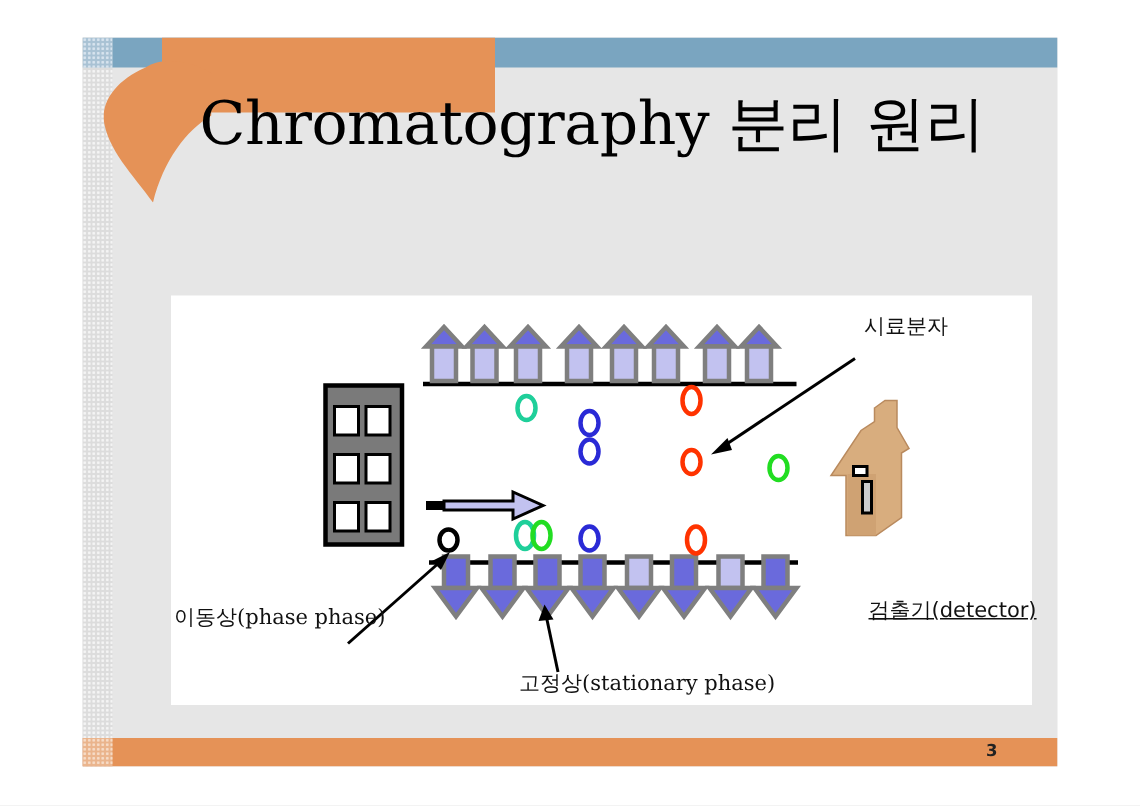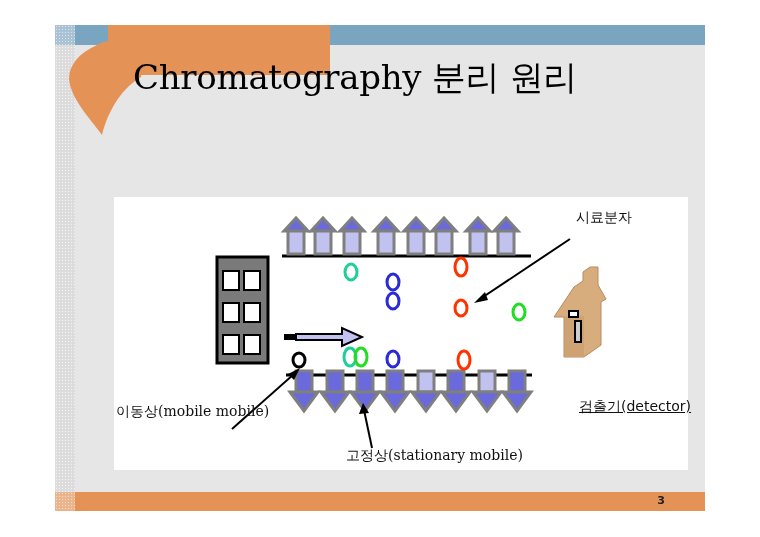--- a/index.html
+++ b/index.html
@@ -5,21 +5,21 @@
   html, body { margin:0; padding:0; }
   body { width:760px; height:537px; background:#ffffff; position:relative; overflow:hidden; font-family:"DejaVu Sans", sans-serif; }
   .slide { position:absolute; left:55px; top:25px; width:650px; height:486px; background:#e6e6e6; overflow:hidden; }
   .dots-left { position:absolute; left:0; top:0; width:20px; height:486px;
     background-image: radial-gradient(#f4f4f4 0.8px, transparent 1px); background-size:3px 3px; background-color:#dcdcdc; }
   .dots-top { position:absolute; left:0; top:0; width:20px; height:20px; background-color:#a9c2d4;
     background-image: radial-gradient(#d8e4ee 0.8px, transparent 1px); background-size:3px 3px; }
   .blue-band { position:absolute; left:20px; top:0; width:630px; height:20px; background:#7aa5c0; }
   .orange-rect { position:absolute; left:53px; top:0; width:222px; height:50px; background:#e59257; }
   .orange-leaf { position:absolute; left:14px; top:12px; width:72px; height:98px; }
-  .title { position:absolute; left:78px; top:30px; font-family:"DejaVu Serif", serif; font-size:34px; color:#000; white-space:nowrap; letter-spacing:-0.3px; }
+  .title { position:absolute; left:78px; top:30px; font-family:"DejaVu Serif", serif; font-size:40px; color:#000; white-space:nowrap; letter-spacing:-0.3px; }
   .diagram { position:absolute; left:59px; top:172px; width:574px; height:273px; background:#ffffff; }
   .footer-bar { position:absolute; left:0; top:467px; width:650px; height:19px; background:#e59257; }
   .footer-dots { position:absolute; left:0; top:467px; width:20px; height:19px; background-color:#eab48c;
     background-image: radial-gradient(#f6dcc8 0.8px, transparent 1px); background-size:3px 3px; }
   .page-num { position:absolute; right:40px; top:469px; font-family:"DejaVu Sans", sans-serif; font-weight:bold; font-size:11px; color:#222; }
   .lbl { position:absolute; font-size:14px; color:#111; white-space:nowrap; }
   .lbl.serif { font-family:"DejaVu Serif", serif; font-size:14px; }
 </style>
 </head>
 <body>
@@ -119,21 +119,21 @@
         <line x1="456" y1="42" x2="366" y2="102" stroke="#000" stroke-width="2"></line>
         <polygon points="360,106 371,95 374,103" fill="#000"></polygon>
         <line x1="118" y1="232" x2="180" y2="177" stroke="#000" stroke-width="2"></line>
         <polygon points="186,171 180,183 174,177" fill="#000"></polygon>
         <line x1="258" y1="251" x2="250" y2="213" stroke="#000" stroke-width="2"></line>
         <polygon points="249,206 245,217 255,216" fill="#000"></polygon>
       </g>
     </svg>
 
     <div class="lbl" style="left:462px; top:12px;">시료분자</div>
-    <div class="lbl serif" style="left:2px; top:206px;">이동상(mobile mobile)</div>
-    <div class="lbl serif" style="left:232px; top:250px;">고정상(stationary mobile)</div>
+    <div class="lbl serif" style="left:2px; top:206px;">이동상(phase phase)</div>
+    <div class="lbl serif" style="left:232px; top:250px;">고정상(stationary phase)</div>
     <div class="lbl" style="left:465px; top:201px;text-decoration:underline;">검출기(detector)</div>
   </div>
 
   <div class="footer-bar"></div>
   <div class="footer-dots"></div>
   <div class="page-num">3</div>
 </div>
 
 </body></html>

